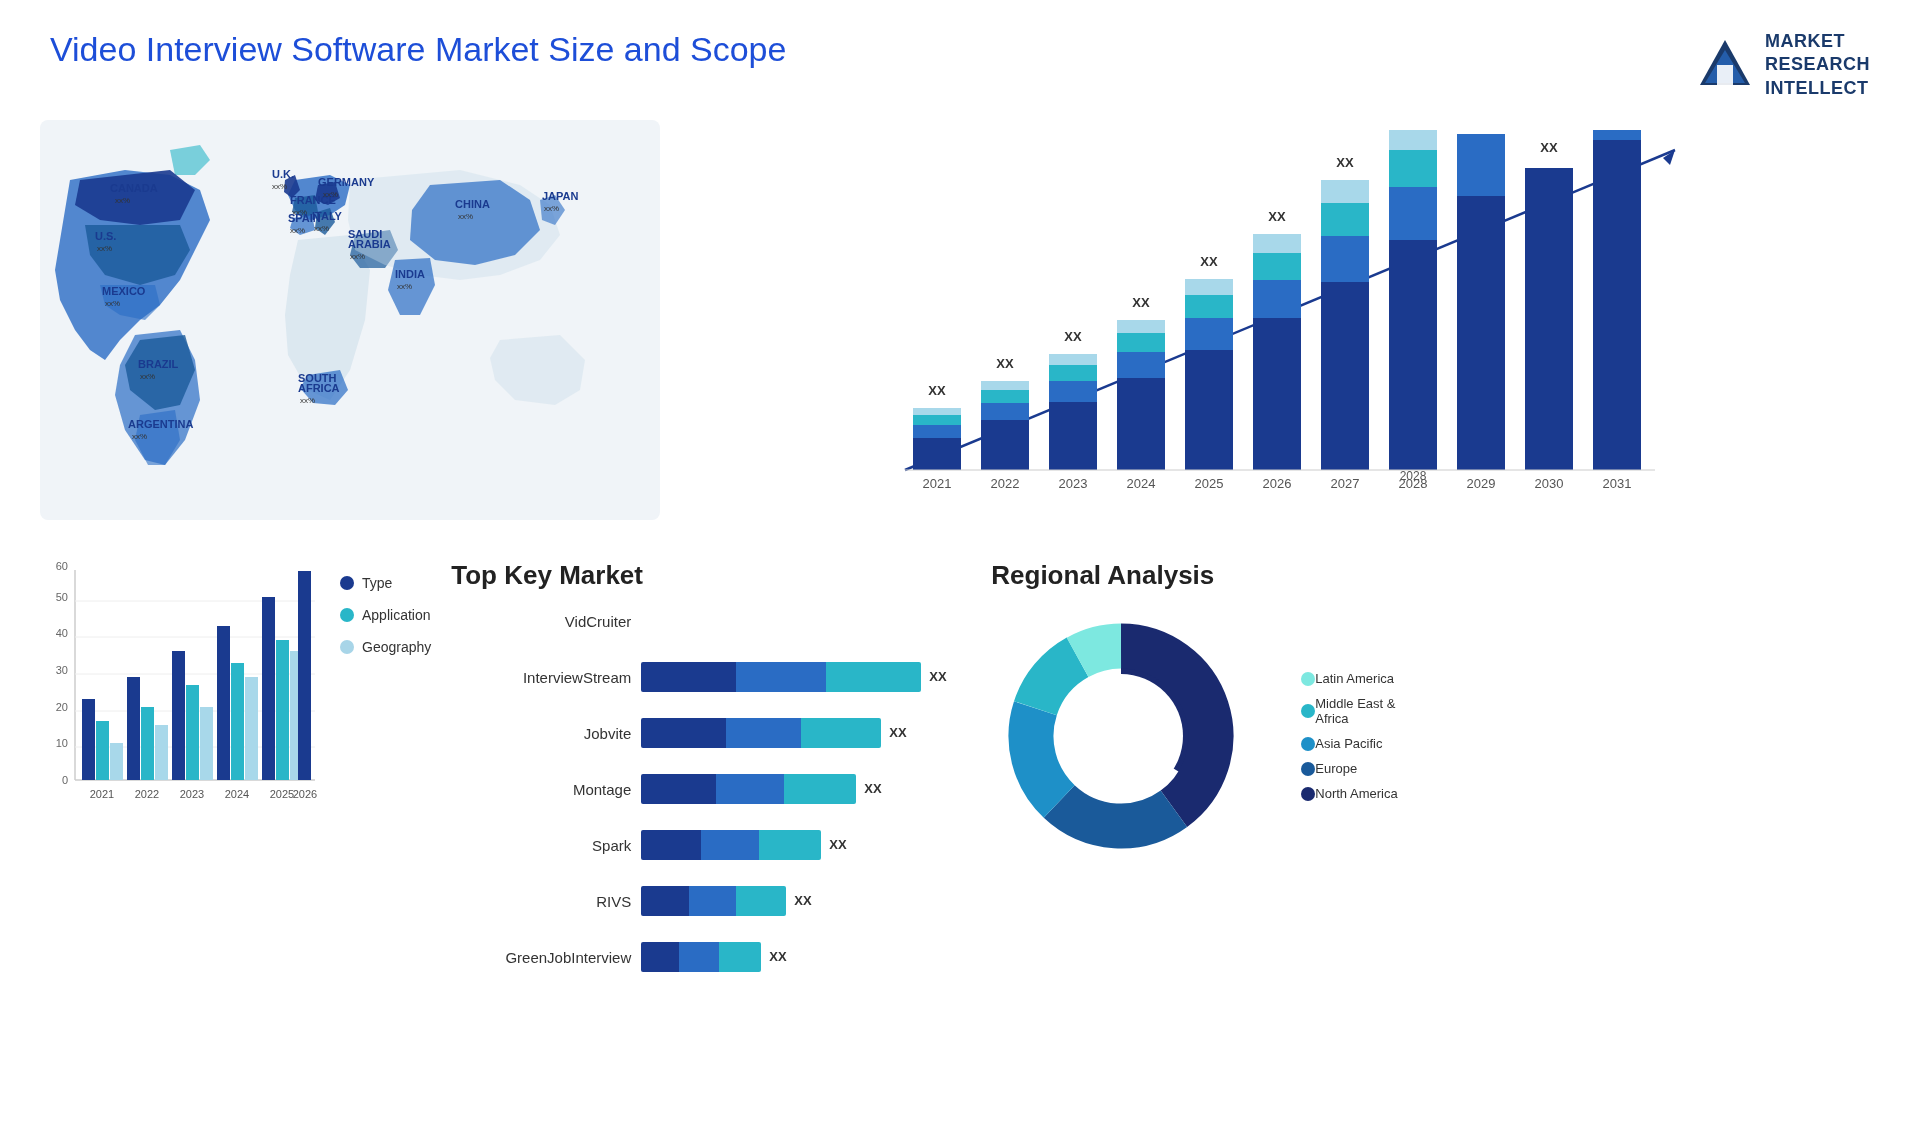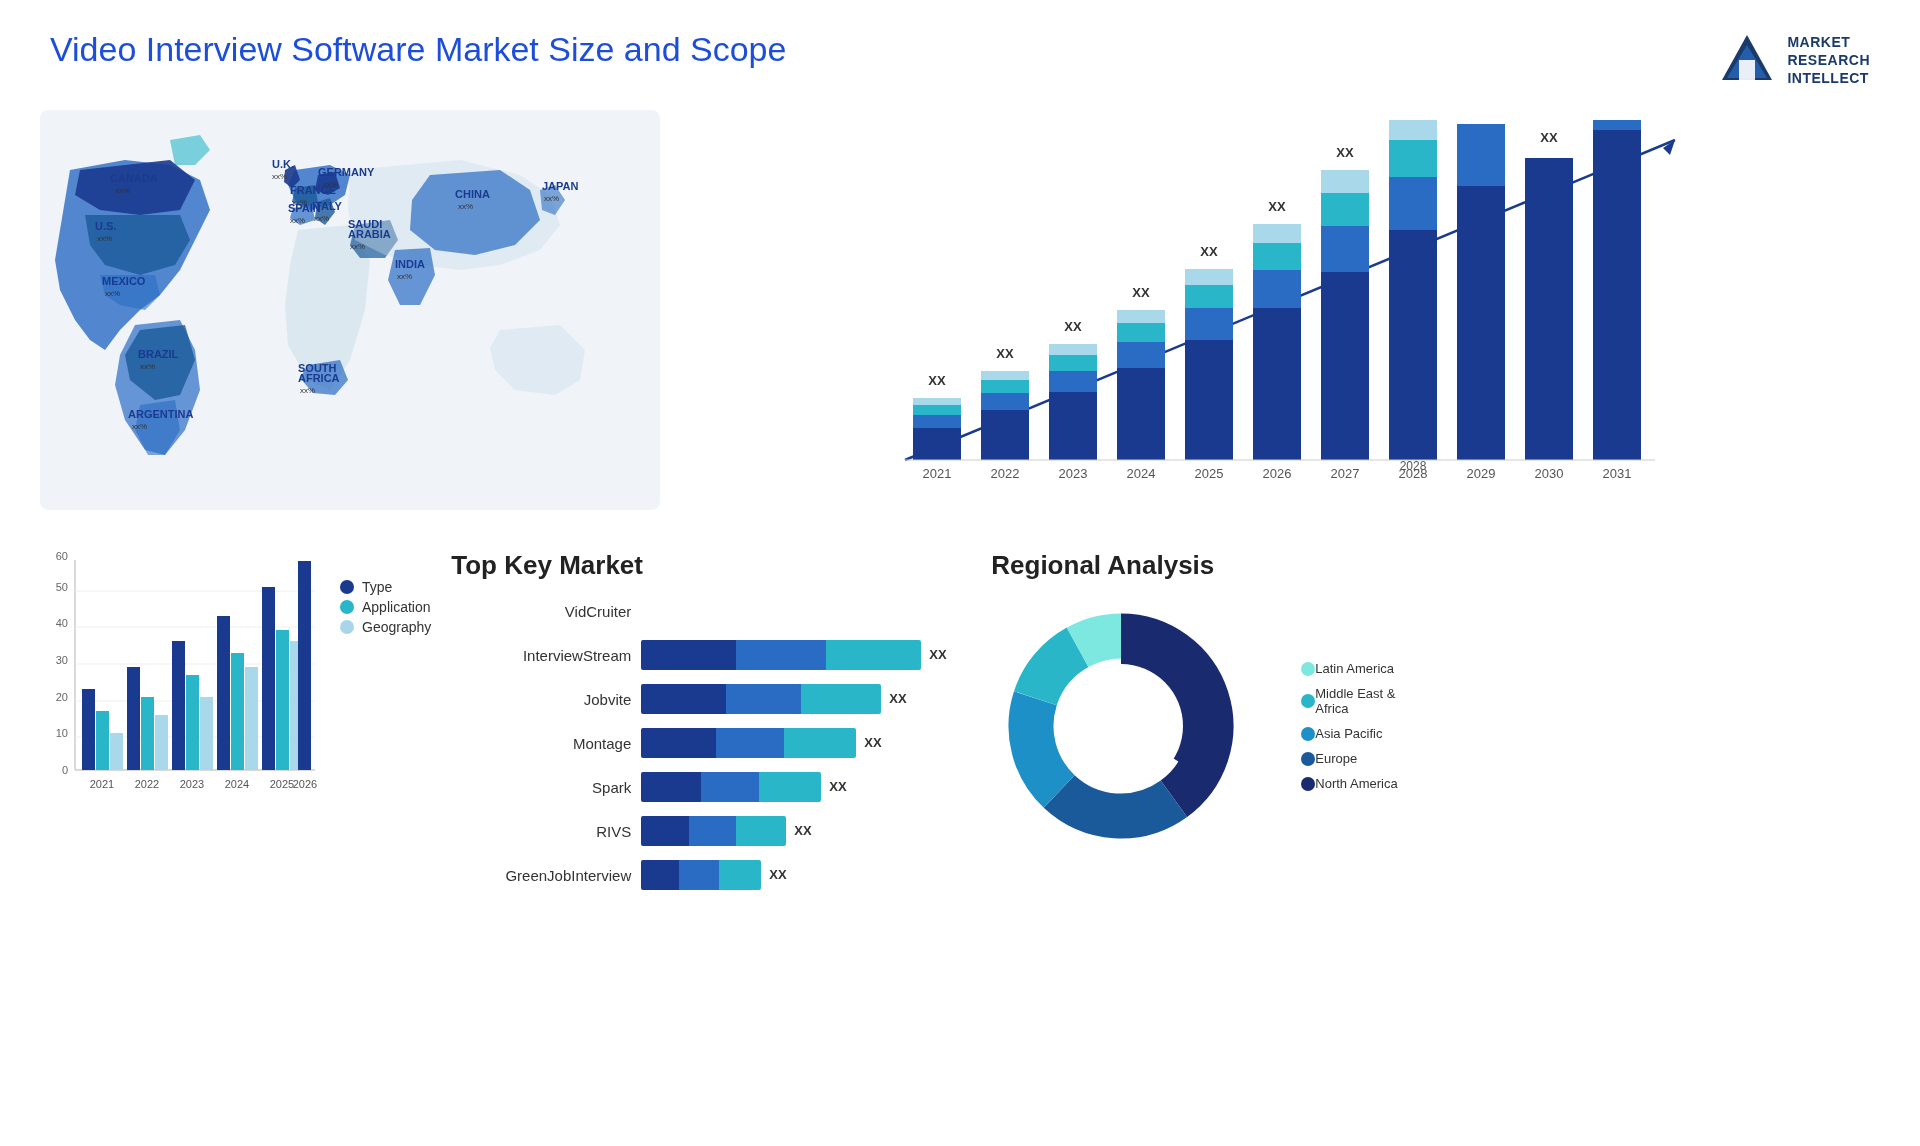--- a/index.html
+++ b/index.html
@@ -27,21 +27,21 @@
     .logo {
       display: flex;
       align-items: center;
       gap: 10px;
     }
     .logo-icon {
       width: 60px;
       height: 60px;
     }
     .logo-text {
-      font-size: 14px;
+      font-size: 18px;
       font-weight: 700;
       color: #1a3a6b;
       line-height: 1.3;
       text-transform: uppercase;
       letter-spacing: 0.5px;
     }
 
     
     .top-section {
       display: flex;
@@ -88,22 +88,22 @@
       flex: 0 0 520px;
     }
 
     .regional-section {
       flex: 1;
     }
 
     .legend {
       display: flex;
       flex-direction: column;
-      gap: 4px;
-      margin-top: 29px;
+      gap: 16px;
+      margin-top: 15px;
     }
     .legend-item {
       display: flex;
       align-items: center;
       gap: 8px;
       font-size: 14px;
       color: #333;
     }
     .legend-dot {
       width: 14px;
@@ -119,21 +119,21 @@
     .bar-chart-wrapper {
       display: flex;
       align-items: flex-start;
       gap: 20px;
     }
 
     
     .player-list {
       display: flex;
       flex-direction: column;
-      gap: 14px;
+      gap: 26px;
       margin-top: 10px;
     }
     .player-row {
       display: flex;
       align-items: center;
       gap: 10px;
     }
     .player-name {
       width: 180px;
       font-size: 15px;

